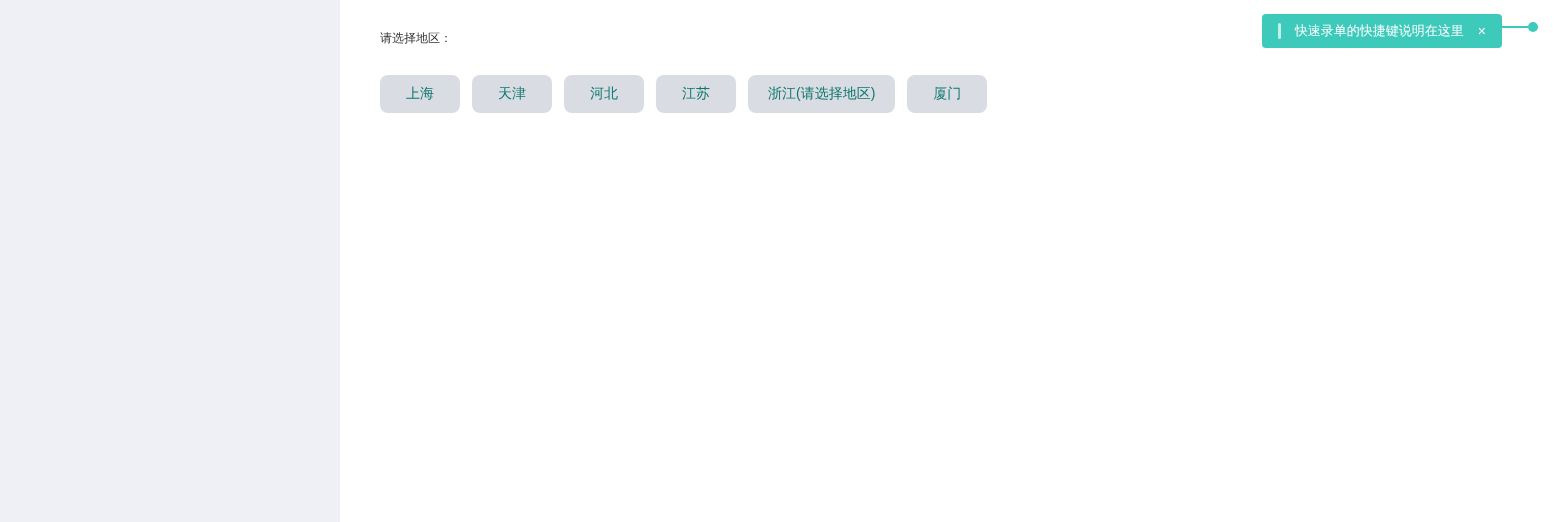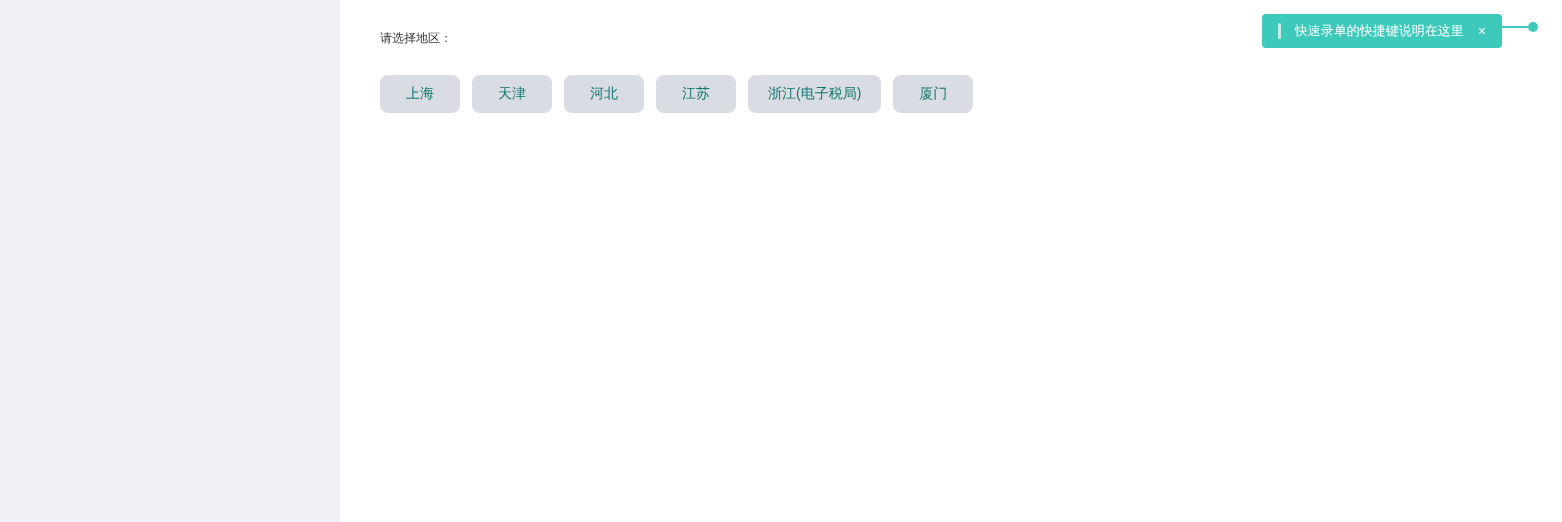--- a/index.html
+++ b/index.html
@@ -127,21 +127,21 @@
 
 <div class="main-content">
   <div class="page-title">请选择地区：</div>
 
   <div class="region-buttons">
     <div class="row" id="row1-container">
         <button class="region-btn">上海</button>
         <button class="region-btn">天津</button>
         <button class="region-btn">河北</button>
         <button class="region-btn">江苏</button>
-        <button class="region-btn">浙江(电子税局)</button>
+        <button class="region-btn">浙江(请选择地区)</button>
         <button class="region-btn">厦门</button>
       </div>
   </div>
 </div>
 
 <div class="tooltip-banner">
   <span>快速录单的快捷键说明在这里</span>
   <span class="tooltip-close">×</span>
 </div>
 <div class="tooltip-line"></div>

